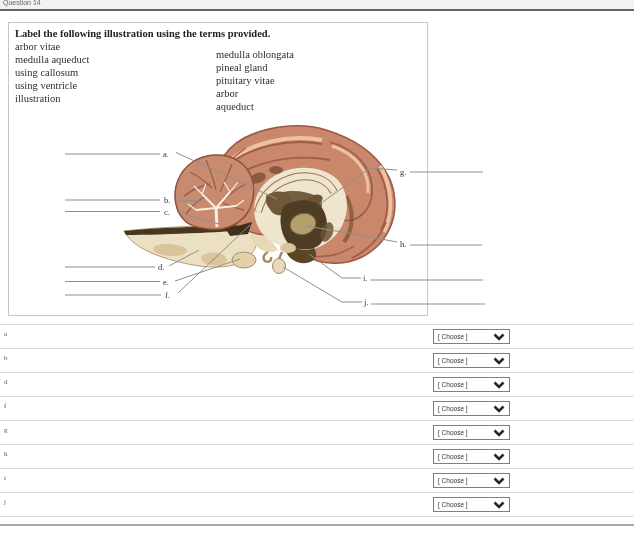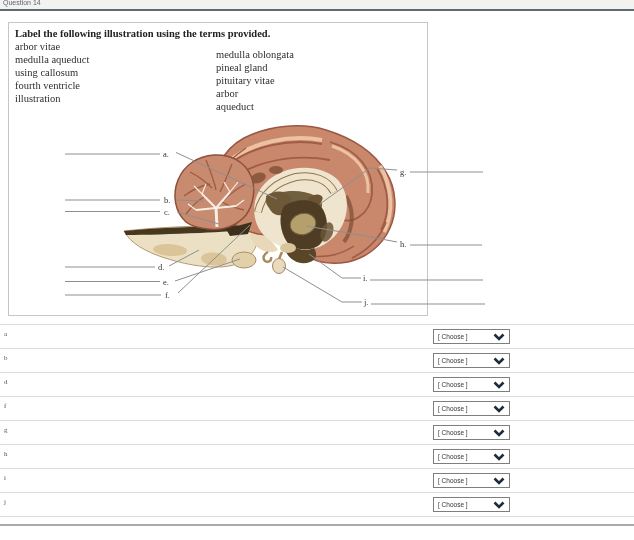--- a/index.html
+++ b/index.html
@@ -69,21 +69,21 @@
 <div class="qbar">
   <span class="qtitle">Question 14</span>
 </div>
 
 <div class="qbox">
   <div class="prompt">Label the following illustration using the terms provided.</div>
   <div class="terms terms-left">
     <div>arbor vitae</div>
     <div>medulla aqueduct</div>
     <div>using callosum</div>
-    <div>fourth ventricle</div>
+    <div>using ventricle</div>
     <div>illustration</div>
   </div>
   <div class="terms terms-right">
     <div>medulla oblongata</div>
     <div>pineal gland</div>
     <div>pituitary vitae</div>
     <div>arbor</div>
     <div>aqueduct</div>
   </div>
 </div>

